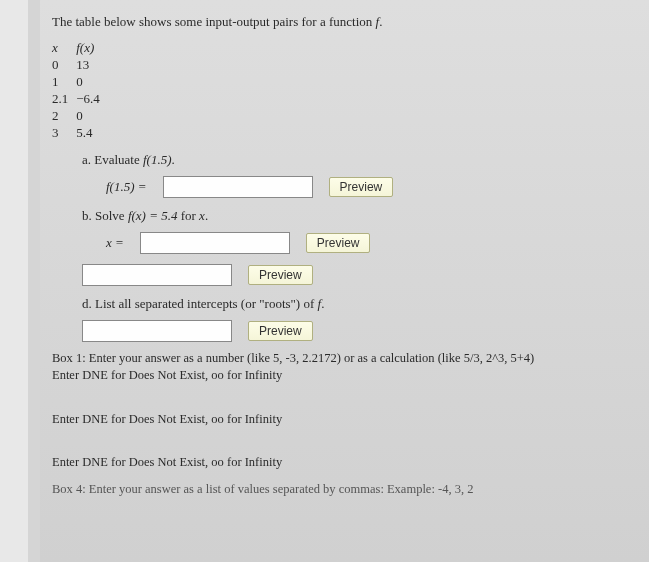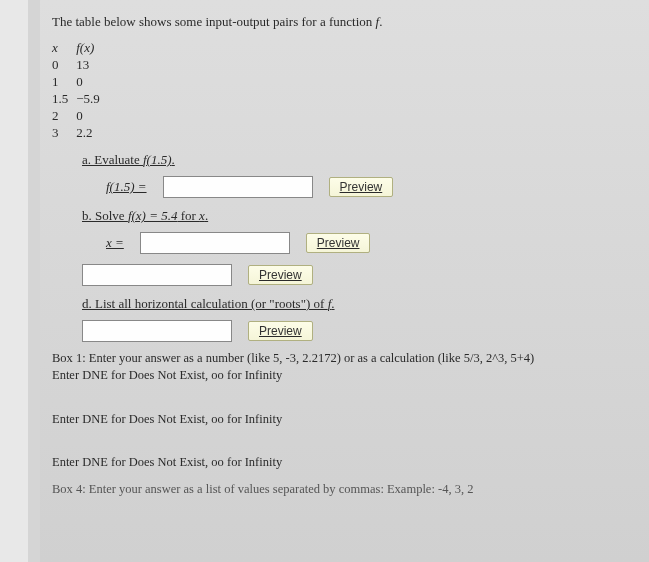--- a/index.html
+++ b/index.html
@@ -38,21 +38,20 @@
     table.iotable {
       border-collapse: collapse;
       margin: 4px 0 8px 0;
     }
     table.iotable td {
       padding: 0 8px 1px 0;
       font-size: 13px;
     }
     .qblock {
       margin: 10px 0 8px 30px;
-      text-decoration: underline;
     }
     .qtext { margin-bottom: 8px; }
     .inline-row {
       display: flex;
       align-items: center;
       gap: 16px;
       margin-left: 24px;
     }
     .inline-row.noindent { margin-left: 0; }
     input.answer {
@@ -99,30 +98,30 @@
     </tr>
     <tr>
           <td>0</td>
           <td>13</td>
         </tr>
     <tr>
           <td>1</td>
           <td>0</td>
         </tr>
     <tr>
-          <td>1.5</td>
-          <td>−5.9</td>
+          <td>2.1</td>
+          <td>−6.4</td>
         </tr>
     <tr>
           <td>2</td>
           <td>0</td>
         </tr>
     <tr>
           <td>3</td>
-          <td>2.2</td>
+          <td>5.4</td>
         </tr>
   </tbody>
     </table>
 
   <div class="qblock">
     <div class="qtext">
       <span>a. Evaluate </span><span class="italic">f(1.5)</span><span>.</span>
     </div>
     <div class="inline-row">
       <span class="italic">f(1.5) = </span>
@@ -144,21 +143,21 @@
 
   <div class="qblock">
     <div class="inline-row noindent">
       <input class="answer" type="text" style="">
       <button class="preview-btn">Preview</button>
     </div>
   </div>
 
   <div class="qblock">
     <div class="qtext">
-      <span>d. List all horizontal calculation (or "roots") of </span><span class="italic">f</span><span>.</span>
+      <span>d. List all separated intercepts (or "roots") of </span><span class="italic">f</span><span>.</span>
     </div>
     <div class="inline-row noindent">
       <input class="answer" type="text" style="">
       <button class="preview-btn">Preview</button>
     </div>
   </div>
 
   <div class="boxnotes">
     <p><span>Box 1: Enter your answer as a number (like 5, -3, 2.2172) or as a calculation (like 5/3, 2^3, 5+4)</span><br><span>Enter DNE for Does Not Exist, oo for Infinity</span></p>
     <p><br><span>Enter DNE for Does Not Exist, oo for Infinity</span></p>

